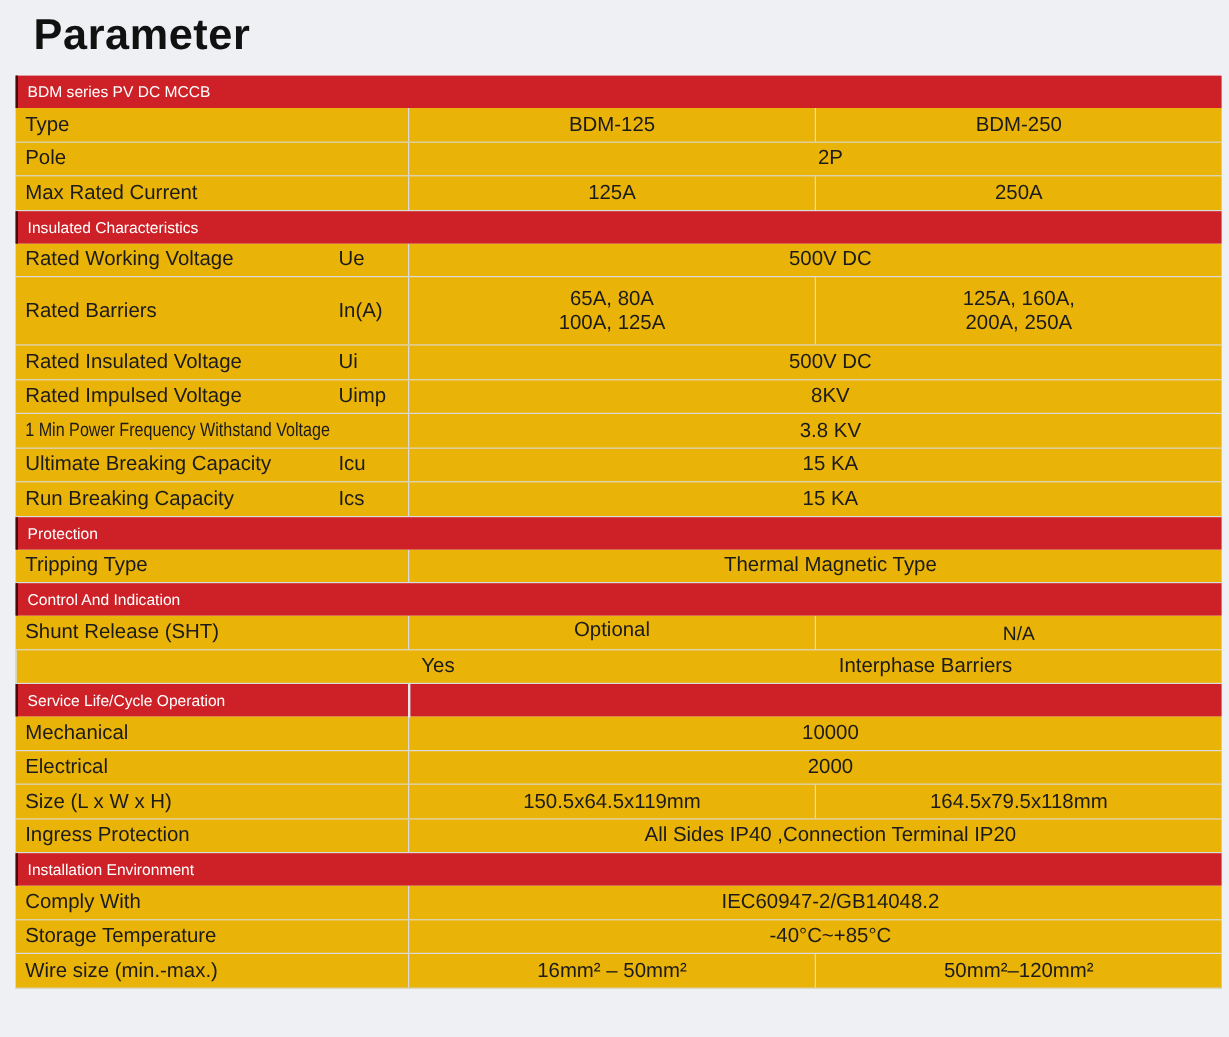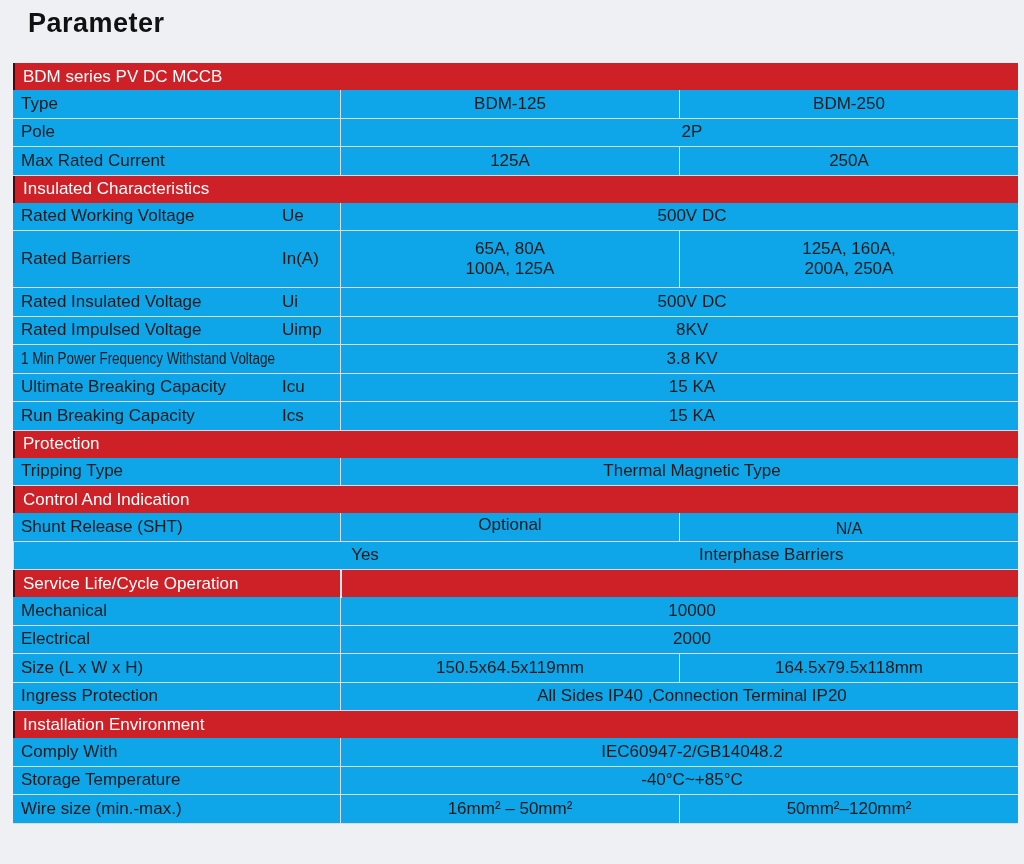--- a/index.html
+++ b/index.html
@@ -7,55 +7,55 @@
     width:1024px;height:864px;
     background:#eef0f3;
     font-family:"Liberation Sans","DejaVu Sans",sans-serif;
     color:#1b1b1b;
     overflow:hidden;
     position:relative;
   }
   .page-title{
     margin:0;
     padding:8px 0 0 28px;
-    font-size:27px;
+    font-size:36px;
     font-weight:bold;
     letter-spacing:.5px;
     color:#111;
   }
   .spec-table{
     position:absolute;
     left:13px;top:63px;
     width:1005px;
   }
   
   .sec-header{
     height:27px;
     background:#ce2127;
     border-left:2px solid #47090c;
     box-sizing:border-box;
     display:flex;align-items:center;
     position:relative;
   }
   .sec-title{
     color:#ffffff;
-    font-size:17px;
+    font-size:13px;
     padding-left:8px;
     white-space:nowrap;
   }
   .sec-header .col-line{
     position:absolute;
     left:325px;top:0;bottom:-1px;width:2px;
     background:#e4e6e9;
   }
   
   .row{
     display:flex;
     height:28.5px;
-    background:#0ea5e9;
+    background:#eab308;
     border-bottom:1px solid #d9dbde;
     box-sizing:border-box;
   }
   .row.tall{height:57px;}
   .cell{
     display:flex;align-items:center;
     box-sizing:border-box;
     font-size:17px;
   }
   .label{

